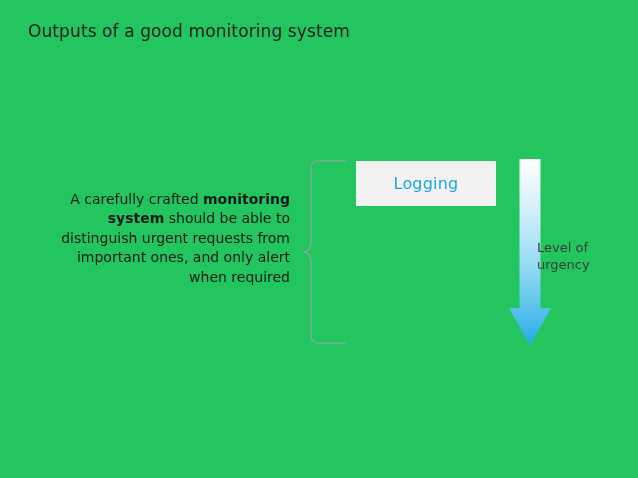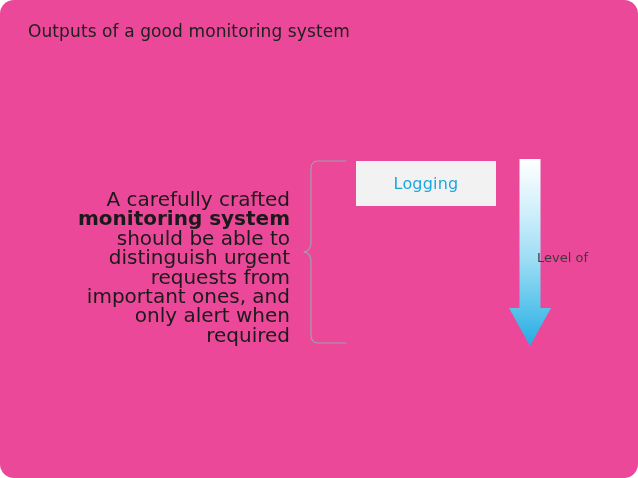--- a/index.html
+++ b/index.html
@@ -12,22 +12,21 @@
     height: 478px;
     position: relative;
     overflow: hidden;
     font-family: "DejaVu Sans", sans-serif;
     -webkit-font-smoothing: antialiased;
   }
 
   .slide {
     position: absolute;
     inset: 0;
-    background: #ec4899;
-    border-radius: 14px;
+    background: #22c55e;
   }
 
   
   .slide-title {
     position: absolute;
     left: 28px;
     top: 20px;
     font-size: 17px;
     line-height: 22px;
     color: #202020;
@@ -36,21 +35,21 @@
     white-space: nowrap;
   }
 
   
   .description {
     position: absolute;
     left: 46px;
     top: 190px;
     width: 244px;
     text-align: right;
-    font-size: 20px;
+    font-size: 14px;
     line-height: 19.4px;
     color: #1a1a1a;
   }
   .description b {
     font-weight: 700;
   }
 
   
   .brace {
     position: absolute;
@@ -90,21 +89,21 @@
     left: 508px;
     top: 158px;
     width: 44px;
     height: 190px;
   }
 
   
   .urgency-caption {
     position: absolute;
     left: 537px;
-    top: 249px;
+    top: 239px;
     width: 86px;
     font-size: 13px;
     line-height: 17px;
     color: #3b3b3b;
     text-align: left;
   }
 </style>
 </head>
 <body>
 
@@ -139,15 +138,16 @@
           <stop offset="78%" stop-color="#5ec5ec"></stop>
           <stop offset="100%" stop-color="#27abe2"></stop>
         </linearGradient>
       </defs>
       <path d="M11.5 1 H32.5 V150 H43 L22 188 L1 150 H11.5 Z" fill="url(#urgGrad)"></path>
     </svg>
   </div>
 
   <div class="urgency-caption">
     <div>Level of</div>
+    <div>urgency</div>
   </div>
 
 </div>
 
 </body></html>

